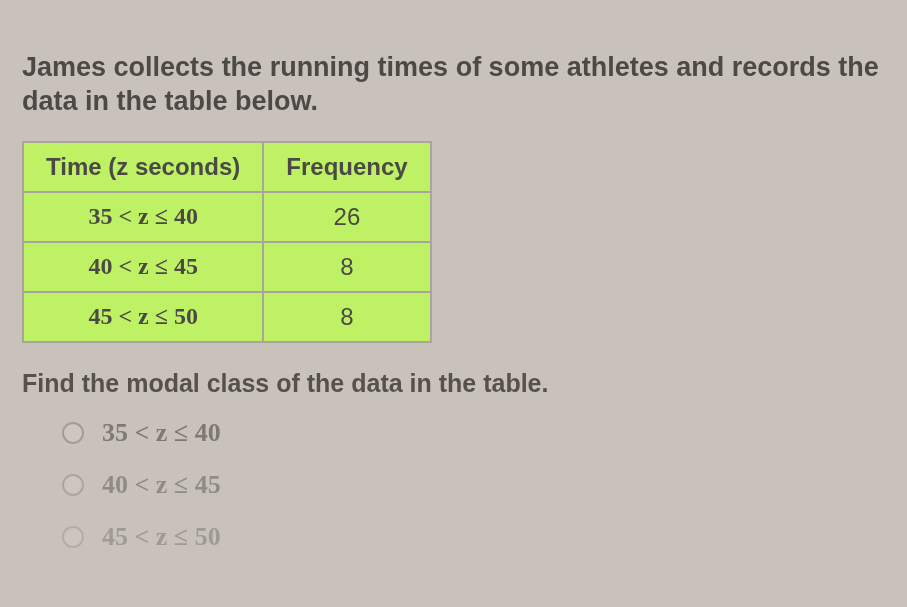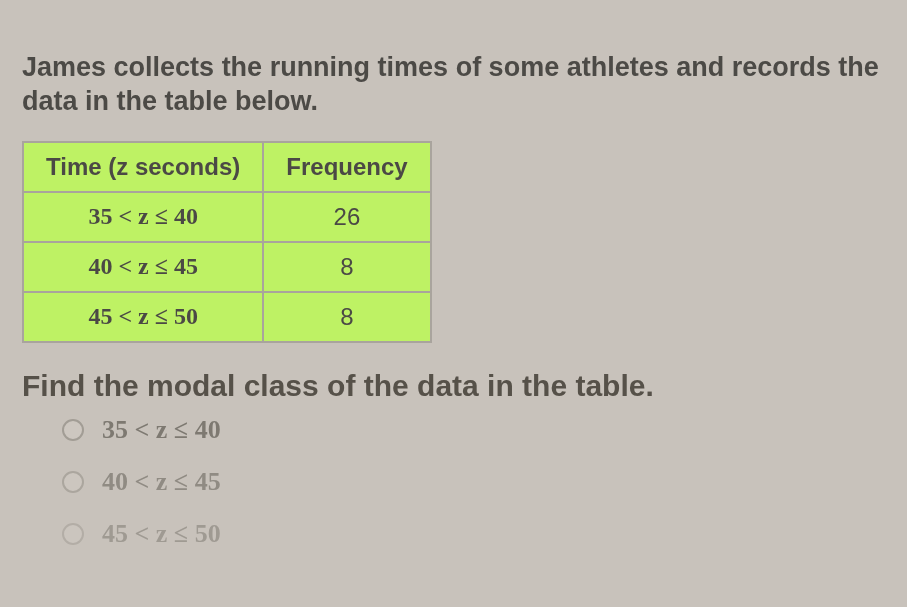--- a/index.html
+++ b/index.html
@@ -37,23 +37,23 @@
   }
   table.freq th {
     font-weight: 700;
   }
   table.freq td.range {
     font-family: "Cambria Math", "Times New Roman", serif;
     font-weight: 600;
     white-space: nowrap;
   }
   .question {
-    font-size: 30px;
+    font-size: 25px;
     font-weight: 600;
-    margin-bottom: 12px;
+    margin-bottom: 20px;
     color: #565149;
   }
   .options {
     padding-left: 40px;
   }
   .option {
     display: flex;
     align-items: center;
     margin-bottom: 22px;
     font-family: "Cambria Math", "Times New Roman", serif;

